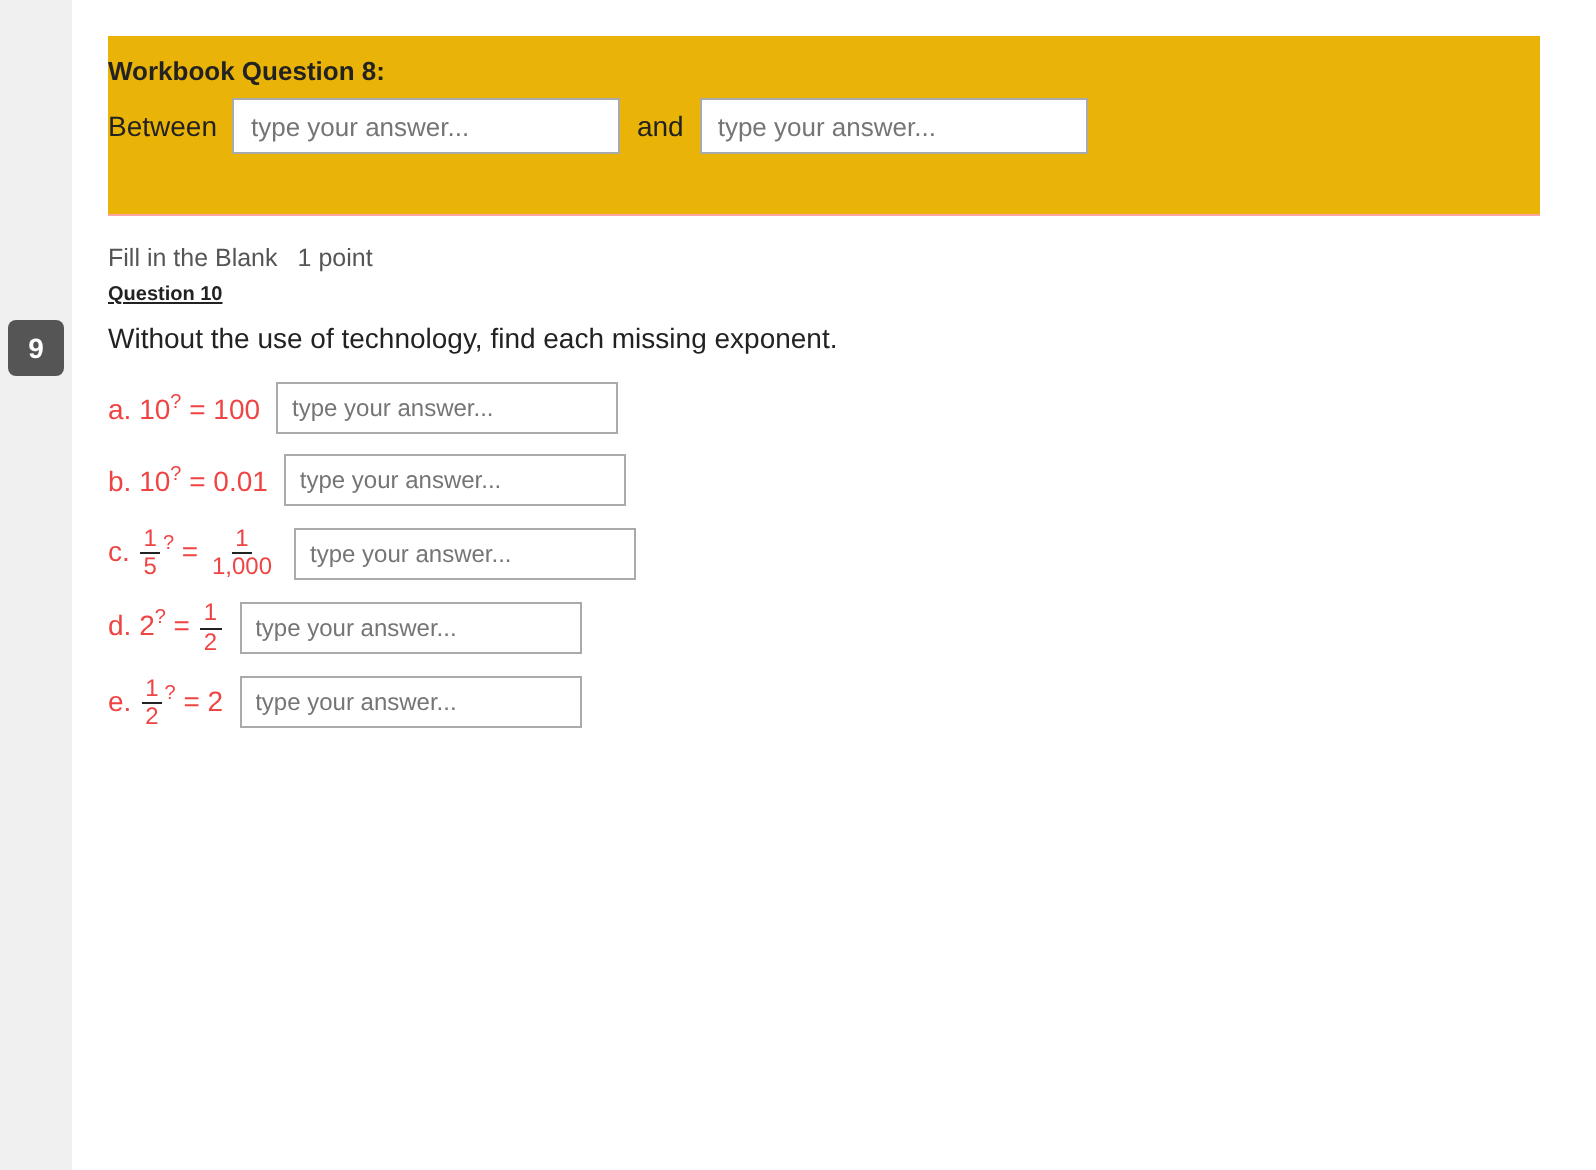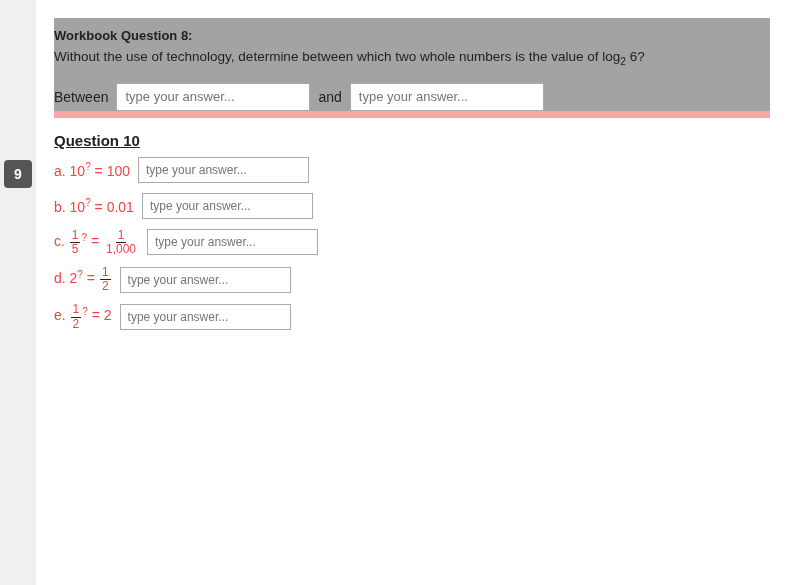--- a/index.html
+++ b/index.html
@@ -38,23 +38,23 @@
     }
     .main-content {
       flex: 1;
       background: #fff;
       padding: 18px 28px 18px 18px;
       display: flex;
       flex-direction: column;
       gap: 0;
     }
     .question-block {
-      background: #a3a3a3;
-      padding: 10px 0 0 0;
-      border-bottom: 7px solid #fca5a5;
+      background: #eab308;
+      padding: 10px 0 30px 0;
+      border-bottom: 1px solid #fca5a5;
     }
     .workbook-label {
       font-size: 13px;
       font-weight: bold;
       margin-bottom: 4px;
       color: #222;
     }
     .question-text {
       font-size: 13.5px;
       color: #222;
@@ -92,21 +92,21 @@
     }
     .fill-blank-label {
       font-size: 12.5px;
       color: #555;
     }
     .fill-blank-points {
       font-size: 12.5px;
       color: #555;
     }
     .question-title {
-      font-size: 15px;
+      font-size: 10px;
       font-weight: bold;
       text-decoration: underline;
       margin-bottom: 8px;
       color: #222;
     }
     .q-instruction {
       font-size: 14px;
       color: #222;
       margin-bottom: 14px;
       font-weight: 500;
@@ -163,33 +163,35 @@
 <body>
 
 <div class="page">
   <div class="left-bar">
     <div class="question-num">9</div>
   </div>
   <div class="main-content">
 
     <div class="question-block">
       <div class="workbook-label">Workbook Question 8:</div>
-      <div class="question-text">
-        Without the use of technology, determine between which two whole numbers is the value of log<sub>2</sub> 6?
-      </div>
       <div class="between-row">
         <span class="between-label">Between</span>
         <input class="answer-input" type="text" placeholder="type your answer..." style="">
         <span class="between-label">and</span>
         <input class="answer-input" type="text" placeholder="type your answer..." style="">
       </div>
     </div>
 
     <div class="fill-blank-section">
+      <div class="fill-blank-header">
+        <span class="fill-blank-label">Fill in the Blank</span>
+        <span class="fill-blank-points">1 point</span>
+      </div>
       <div class="question-title">Question 10</div>
+      <div class="q-instruction">Without the use of technology, find each missing exponent.</div>
 
       <div class="answer-row">
         <span class="math-expr">a. 10<sup>?</sup> = 100</span>
         <input class="answer-input-sm" type="text" placeholder="type your answer..." style="">
       </div>
 
       <div class="answer-row">
         <span class="math-expr">b. 10<sup>?</sup> = 0.01</span>
         <input class="answer-input-sm" type="text" placeholder="type your answer..." style="">
       </div>

